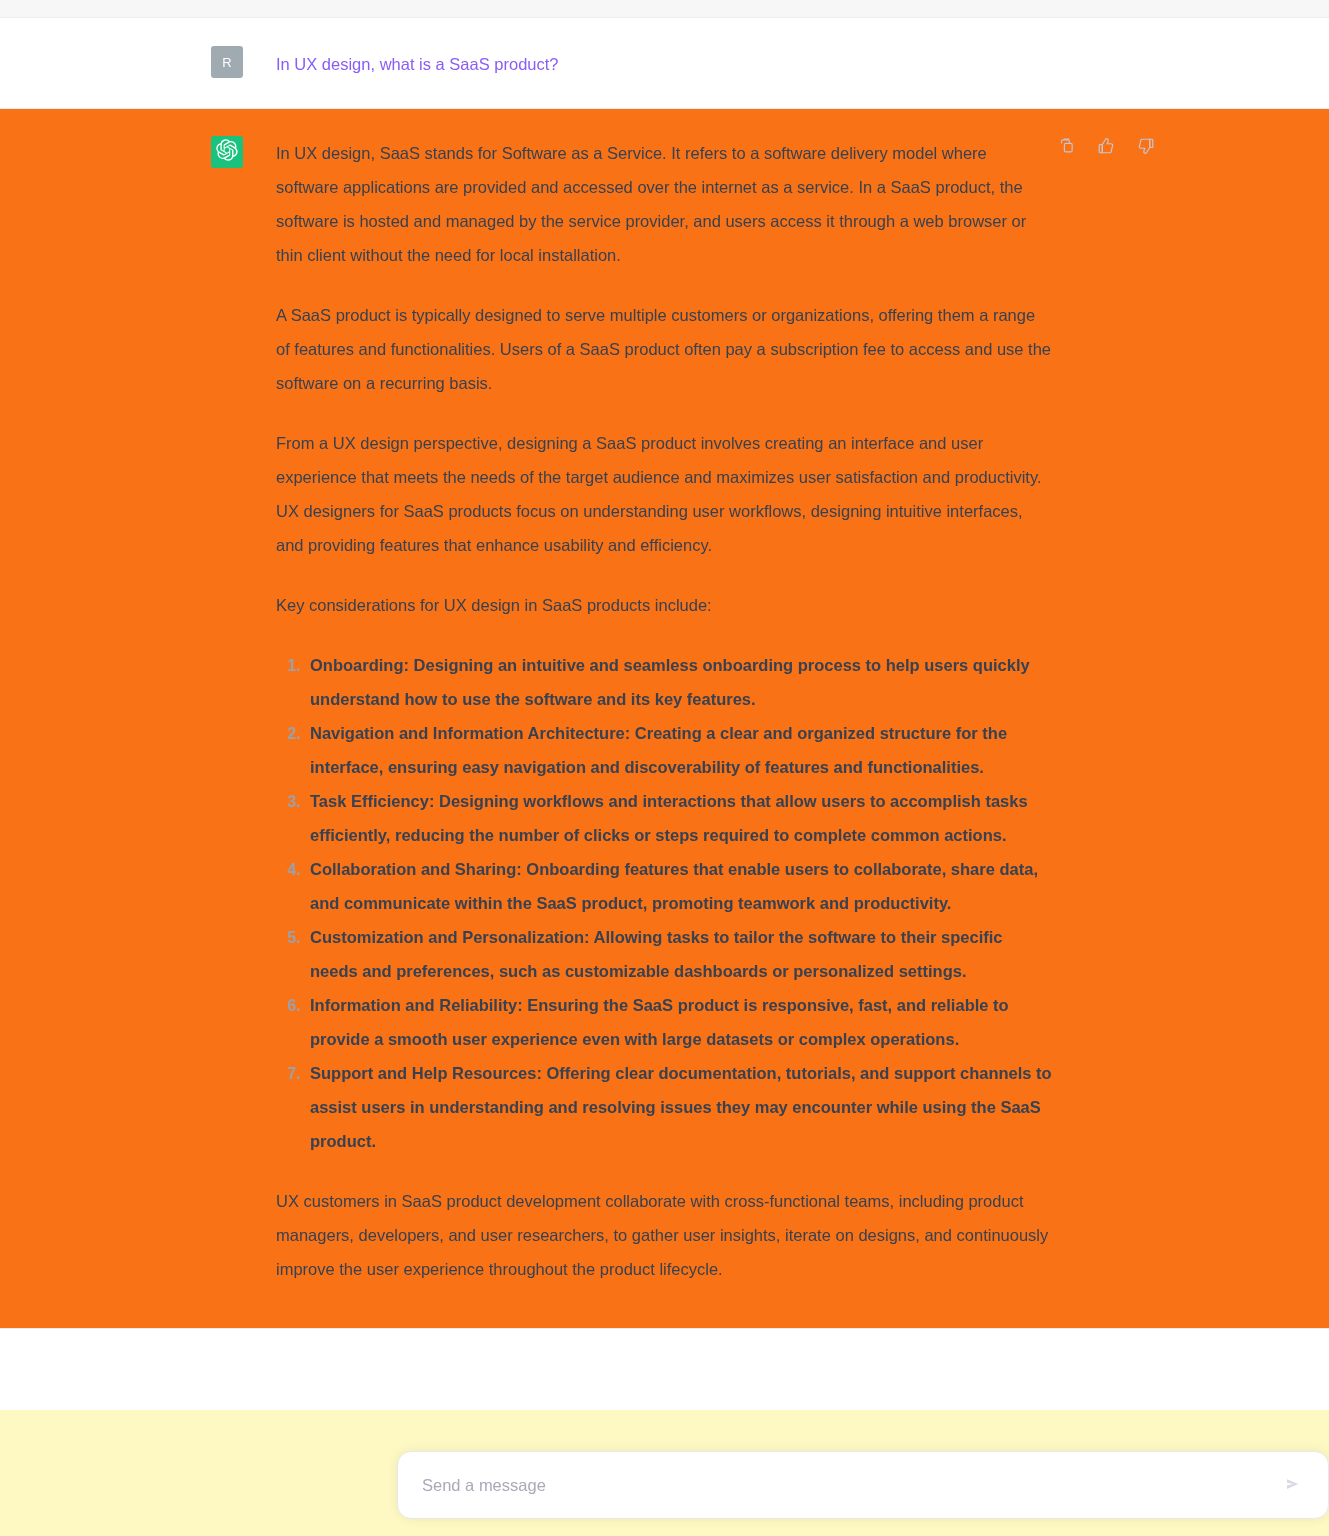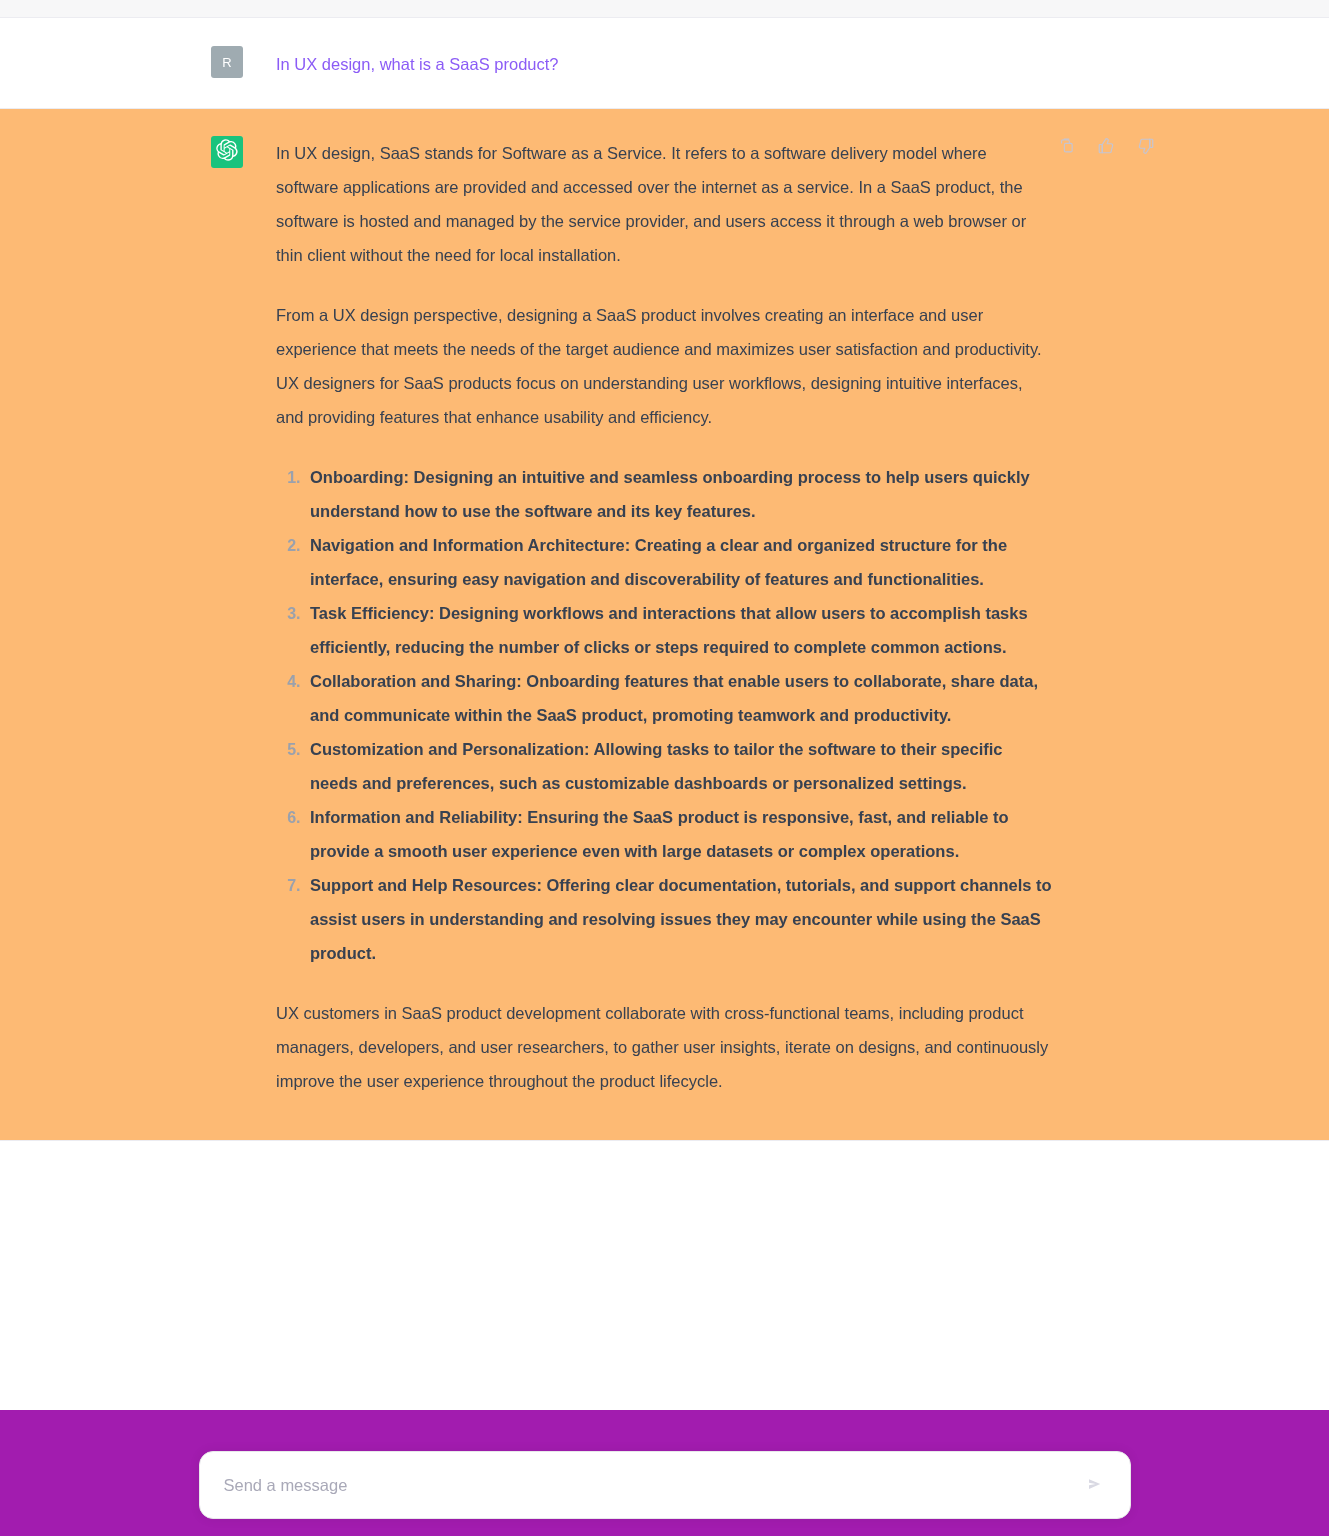--- a/index.html
+++ b/index.html
@@ -41,21 +41,21 @@
     display: flex;
     justify-content: center;
   }
 
   .msg-user {
     background: #ffffff;
     border-bottom: 1px solid #ececf1;
   }
 
   .msg-assistant {
-    background: #fdba74;
+    background: #f97316;
     border-bottom: 1px solid #ececf1;
   }
 
   .msg-inner {
     width: 1329px;
     display: flex;
     padding: 30px 0 30px 0;
     position: relative;
   }
 
@@ -150,23 +150,23 @@
     cursor: pointer;
     background: transparent;
     border: none;
   }
   .action-btn svg { stroke: #c5c5d2; fill: none; stroke-width: 1.6; }
 
   
   .composer-area {
     flex: 0 0 auto;
     height: 126px;
-    background: #a21caf;
-    display: flex;
-    justify-content: center;
+    background: #fef9c3;
+    display: flex;
+    justify-content: flex-end;
     align-items: flex-start;
     padding-top: 41px;
   }
 
   .composer {
     position: relative;
     width: 932px;
     min-height: 68px;
     background: #ffffff;
     border: 1px solid #e8e8ea;
@@ -233,21 +233,23 @@
             <span>
               <svg width="22" height="22" viewBox="0 0 41 41" fill="#ffffff" aria-hidden="true">
                 <path d="M37.532 16.87a9.963 9.963 0 0 0-.856-8.184 10.078 10.078 0 0 0-10.855-4.835A9.964 9.964 0 0 0 18.306.5a10.079 10.079 0 0 0-9.614 6.977 9.967 9.967 0 0 0-6.664 4.834 10.08 10.08 0 0 0 1.24 11.817 9.965 9.965 0 0 0 .856 8.185 10.079 10.079 0 0 0 10.855 4.835 9.965 9.965 0 0 0 7.516 3.35 10.078 10.078 0 0 0 9.617-6.981 9.967 9.967 0 0 0 6.663-4.834 10.079 10.079 0 0 0-1.243-11.813zM22.498 37.886a7.474 7.474 0 0 1-4.799-1.735c.061-.033.168-.091.237-.134l7.965-4.6a1.294 1.294 0 0 0 .655-1.134V19.054l3.366 1.944a.12.12 0 0 1 .066.092v9.299a7.505 7.505 0 0 1-7.49 7.496zM6.392 31.006a7.471 7.471 0 0 1-.894-5.023c.06.036.162.099.237.141l7.965 4.6a1.297 1.297 0 0 0 1.308 0l9.724-5.614v3.888a.12.12 0 0 1-.048.103l-8.051 4.649a7.504 7.504 0 0 1-10.24-2.744zM4.297 13.62A7.469 7.469 0 0 1 8.2 10.333c0 .068-.004.19-.004.274v9.201a1.294 1.294 0 0 0 .654 1.132l9.723 5.614-3.366 1.944a.12.12 0 0 1-.114.01L7.04 23.856a7.504 7.504 0 0 1-2.743-10.237zm27.658 6.437l-9.724-5.615 3.367-1.943a.121.121 0 0 1 .113-.01l8.052 4.648a7.498 7.498 0 0 1-1.158 13.528v-9.476a1.293 1.293 0 0 0-.65-1.132zm3.35-5.043c-.059-.037-.162-.099-.236-.141l-7.965-4.6a1.298 1.298 0 0 0-1.308 0l-9.723 5.614v-3.888a.12.12 0 0 1 .048-.103l8.05-4.645a7.497 7.497 0 0 1 11.135 7.763zm-21.063 6.929l-3.367-1.944a.12.12 0 0 1-.065-.092v-9.299a7.497 7.497 0 0 1 12.293-5.756 6.94 6.94 0 0 0-.236.134l-7.965 4.6a1.294 1.294 0 0 0-.654 1.132l-.006 11.225zm1.829-3.943l4.33-2.501 4.332 2.5v5l-4.331 2.5-4.331-2.5V18z"></path>
               </svg>
             </span>
           </div>
         </div>
 
         <div class="content-col">
           <p>In UX design, SaaS stands for Software as a Service. It refers to a software delivery model where software applications are provided and accessed over the internet as a service. In a SaaS product, the software is hosted and managed by the service provider, and users access it through a web browser or thin client without the need for local installation.</p>
+          <p>A SaaS product is typically designed to serve multiple customers or organizations, offering them a range of features and functionalities. Users of a SaaS product often pay a subscription fee to access and use the software on a recurring basis.</p>
           <p>From a UX design perspective, designing a SaaS product involves creating an interface and user experience that meets the needs of the target audience and maximizes user satisfaction and productivity. UX designers for SaaS products focus on understanding user workflows, designing intuitive interfaces, and providing features that enhance usability and efficiency.</p>
+          <p>Key considerations for UX design in SaaS products include:</p>
 
           <ol>
             <li>Onboarding: Designing an intuitive and seamless onboarding process to help users quickly understand how to use the software and its key features.</li>
             <li>Navigation and Information Architecture: Creating a clear and organized structure for the interface, ensuring easy navigation and discoverability of features and functionalities.</li>
             <li>Task Efficiency: Designing workflows and interactions that allow users to accomplish tasks efficiently, reducing the number of clicks or steps required to complete common actions.</li>
             <li>Collaboration and Sharing: Onboarding features that enable users to collaborate, share data, and communicate within the SaaS product, promoting teamwork and productivity.</li>
             <li>Customization and Personalization: Allowing tasks to tailor the software to their specific needs and preferences, such as customizable dashboards or personalized settings.</li>
             <li>Information and Reliability: Ensuring the SaaS product is responsive, fast, and reliable to provide a smooth user experience even with large datasets or complex operations.</li>
             <li>Support and Help Resources: Offering clear documentation, tutorials, and support channels to assist users in understanding and resolving issues they may encounter while using the SaaS product.</li>
           </ol>

